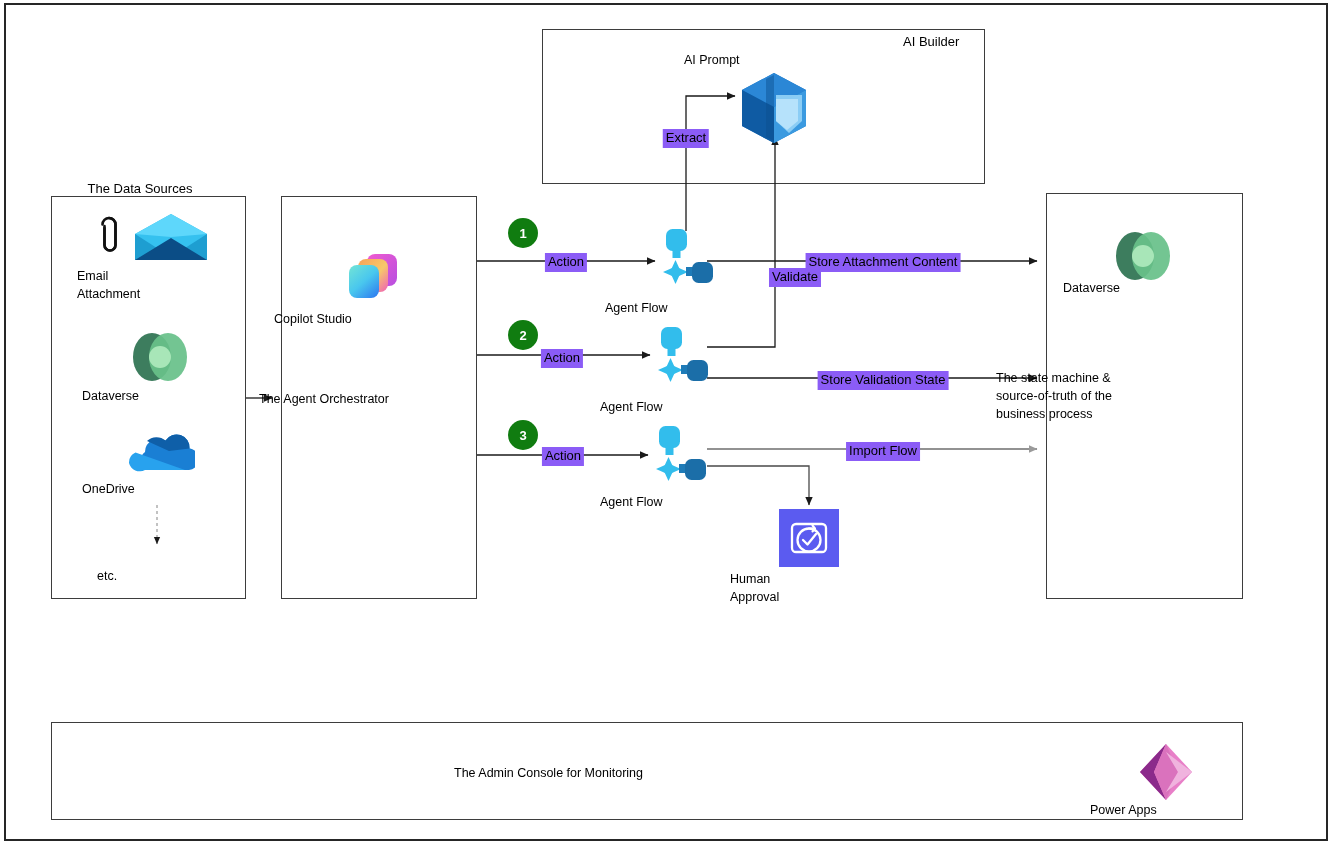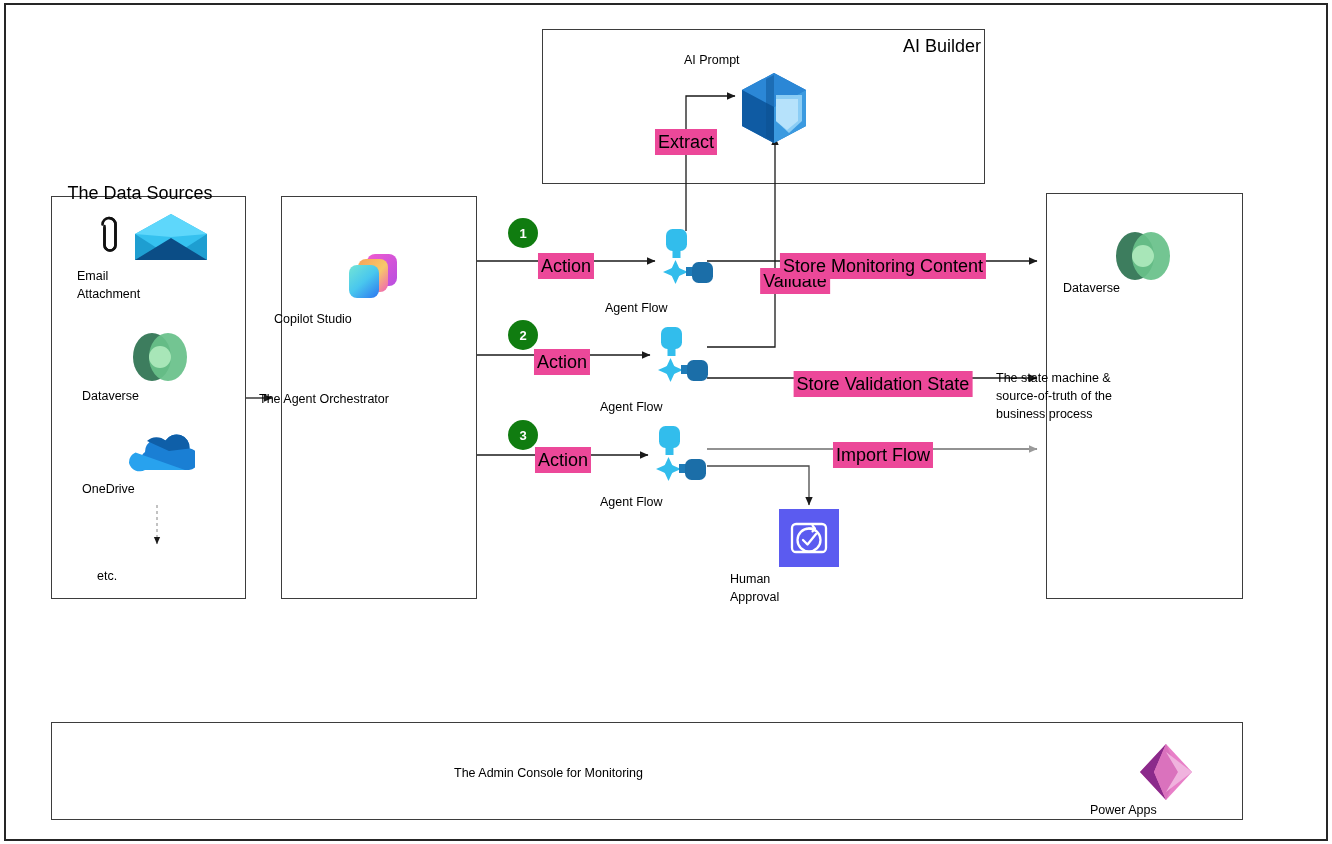--- a/index.html
+++ b/index.html
@@ -1,23 +1,23 @@
 <!DOCTYPE html>
 <html><head>
 <meta charset="utf-8">
 <style>
   html,body{margin:0;padding:0;background:#ffffff;}
   body{width:1332px;height:844px;font-family:"Liberation Sans",sans-serif;color:#000;}
   #stage{position:relative;width:1332px;height:844px;overflow:hidden;background:#fff;}
   .box{position:absolute;border:1.5px solid #3d3d3d;background:#fff;box-sizing:border-box;}
   .frame{position:absolute;border:2px solid #262626;background:#fff;box-sizing:border-box;}
 
-  .lbl{position:absolute;font-size:18px;line-height:1.45;color:#000;white-space:nowrap;}
+  .lbl{position:absolute;font-size:13px;line-height:1.45;color:#000;white-space:nowrap;}
   .lbl.center{transform:translateX(-50%);text-align:center;white-space:normal;}
-  .lbl.onwhite{background:#ec4899;padding:0 3px;}
+  .lbl.onwhite{background:#8b5cf6;padding:0 3px;}
 
   svg.layer{position:absolute;left:0;top:0;width:1332px;height:844px;overflow:visible;pointer-events:none;}
 
   .badge{position:absolute;width:30px;height:30px;border-radius:50%;
          background:#107c10;color:#fff;font-size:13px;font-weight:bold;
          display:flex;align-items:center;justify-content:center;}
 
   .icon{position:absolute;}
   .capt{position:absolute;font-size:12.5px;text-align:left;transform:translateX(-50%);line-height:1.42;}
 </style>
@@ -71,21 +71,21 @@
 
     <path d="M157,505 L157,544" stroke="#9a9a9a" stroke-width="1.2" fill="none" stroke-dasharray="3,3" marker-end="url(#ahs)"></path>
   </svg>
 
   <div class="lbl onwhite center" style="left:566px;top:253px;">Action</div>
   <div class="lbl onwhite center" style="left:562px;top:349px;">Action</div>
   <div class="lbl onwhite center" style="left:563px;top:447px;">Action</div>
 
   <div class="lbl onwhite center" style="left:686px;top:129px;">Extract</div>
   <div class="lbl onwhite center" style="left:795px;top:268px;">Validate</div>
-  <div class="lbl onwhite center" style="left:883px;top:253px;">Store Monitoring Content</div>
+  <div class="lbl onwhite center" style="left:883px;top:253px;">Store Attachment Content</div>
   <div class="lbl onwhite center" style="left:883px;top:371px;">Store Validation State</div>
   <div class="lbl onwhite center" style="left:883px;top:442px;">Import Flow</div>
 
   <div class="badge" style="left:508px;top:218px;">1</div>
   <div class="badge" style="left:508px;top:320px;">2</div>
   <div class="badge" style="left:508px;top:420px;">3</div>
 
   <div class="lbl center" style="left:140px;top:180px;">The Data Sources</div>
 
   <div class="icon" style="left:95px;top:212px;width:115px;height:52px;">

